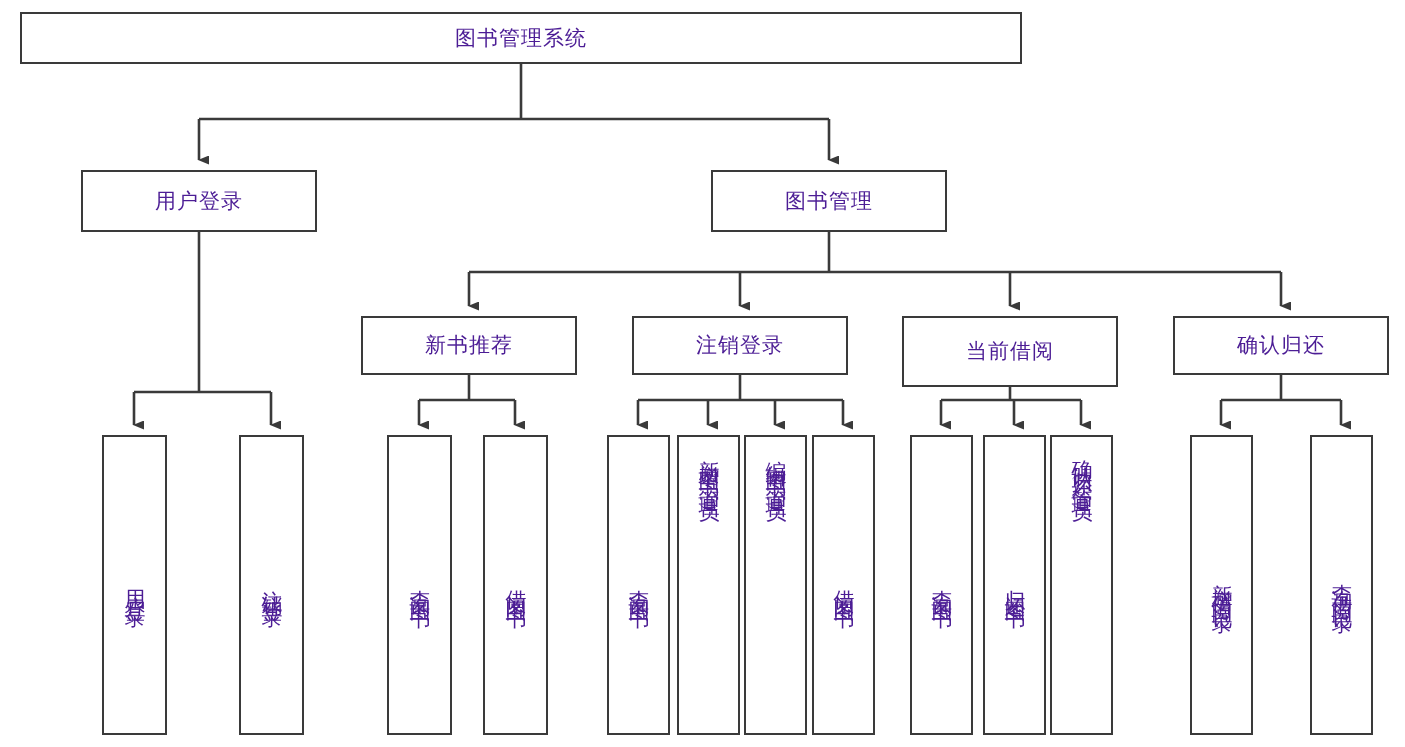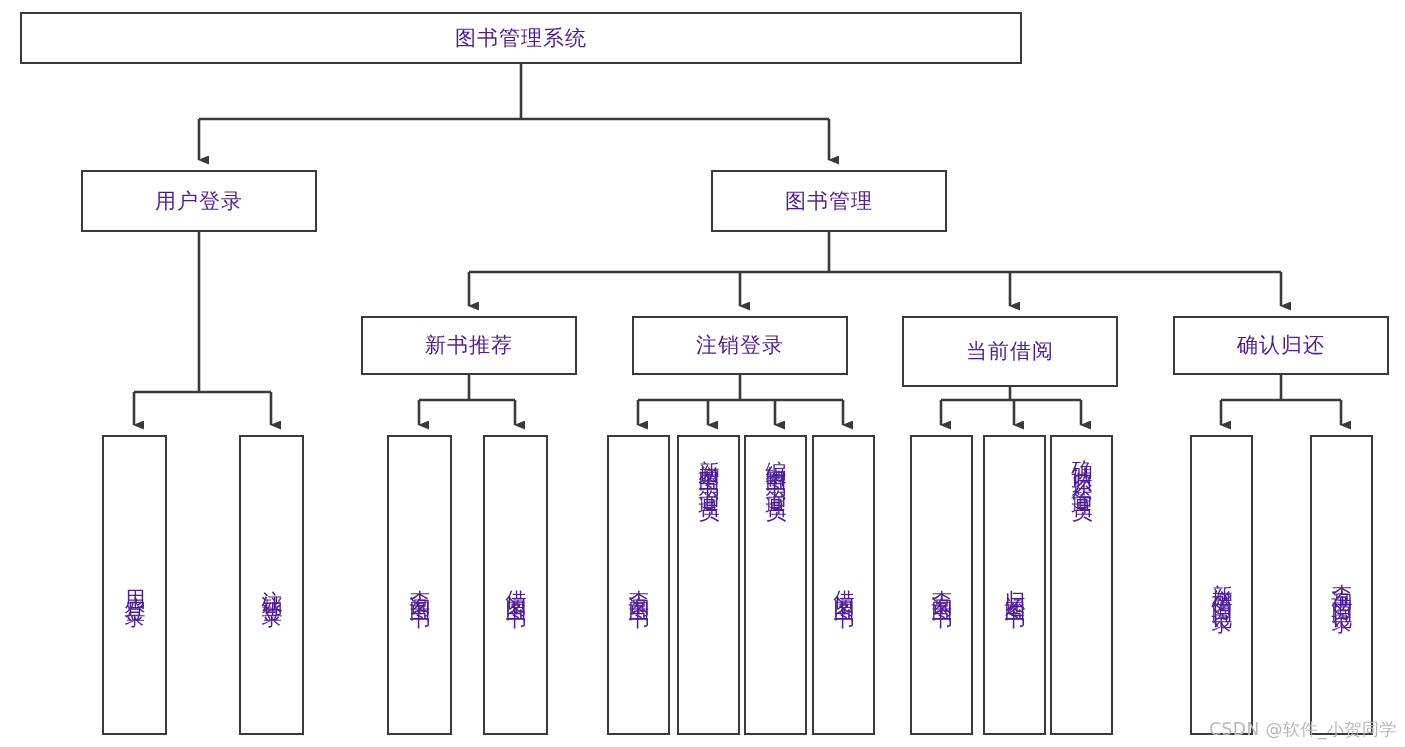--- a/index.html
+++ b/index.html
@@ -221,15 +221,14 @@
     <div class="vwrap">
         <span class="lbl">新增借阅记录</span>
       </div>
   </div>
   <div class="node vertical" style="left:1310px;top:435px;width:63px;height:300px;">
     <div class="vwrap">
         <span class="lbl">查询借阅记录</span>
       </div>
   </div>
 
-  <div class="watermark">CSDN @软件_小贺同学</div>
 
 </div>
 
 </body></html>

